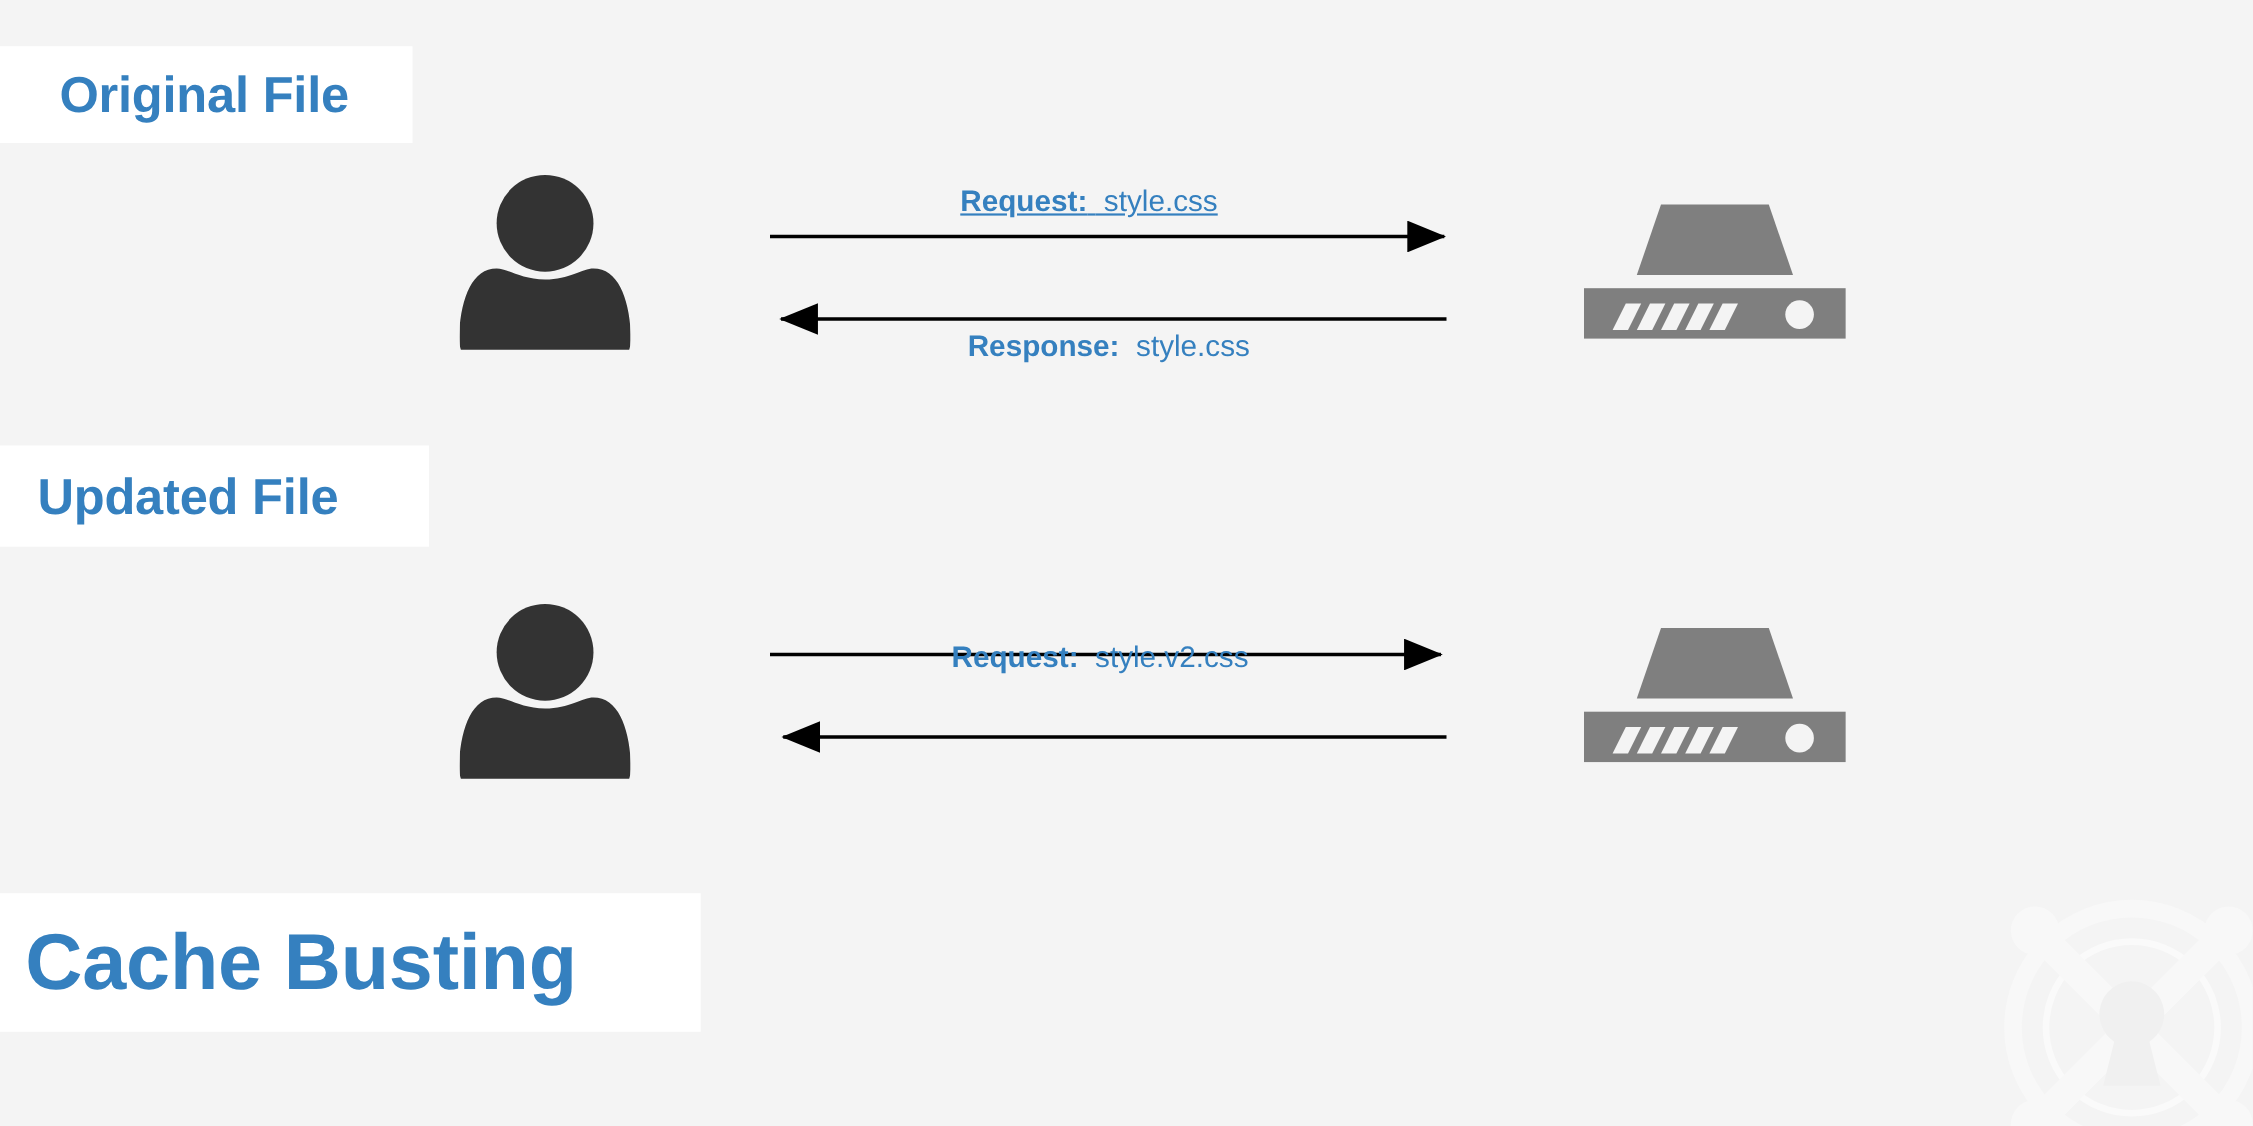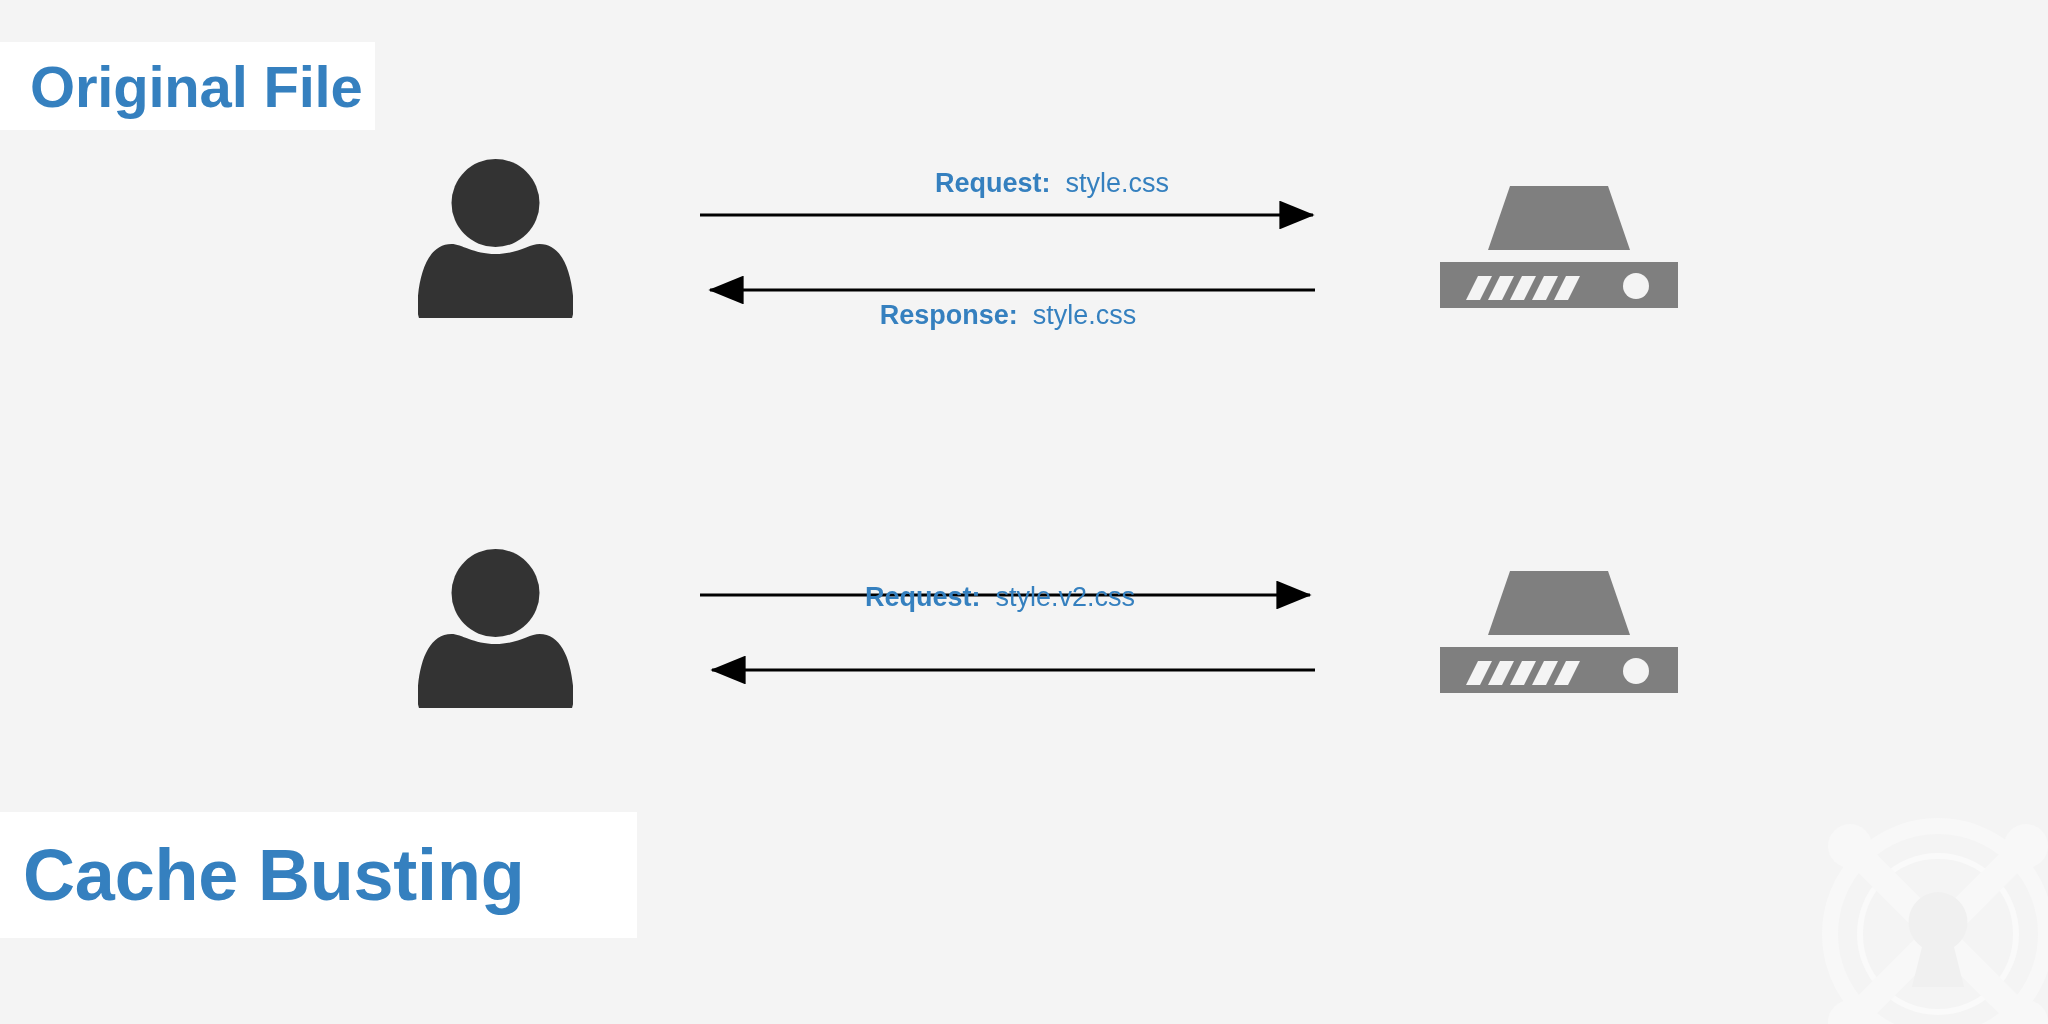--- a/index.html
+++ b/index.html
@@ -37,23 +37,23 @@
     display: flex;
     align-items: center;
     color: #3580bf;
     font-weight: bold;
     letter-spacing: -0.2px;
     white-space: nowrap;
   }
   #chip-original {
     left: 0px;  top: 42px;
     width: 375px; height: 88px;
-    padding-left: 30px;
+    padding-left: 54px;
     box-sizing: border-box;
-    font-size: 58px;
+    font-size: 46px;
   }
   #chip-updated {
     left: 0px;  top: 405px;
     width: 390px; height: 92px;
     padding-left: 34px;
     box-sizing: border-box;
     font-size: 46px;
   }
   #chip-title {
     left: 0px;  top: 812px;
@@ -114,20 +114,23 @@
       <circle cx="62" cy="238" r="22"></circle>
       <circle cx="238" cy="238" r="22"></circle>
       <path d="M150 108 a30 30 0 0 1 16 55 l10 40 h-52 l10 -40 a30 30 0 0 1 16 -55 z" fill="#f0f0f0"></path>
     </g>
   </svg>
 
   <div class="label-chip" id="chip-original">
     <span>Original File</span>
   </div>
 
+  <div class="label-chip" id="chip-updated">
+    <span>Updated File</span>
+  </div>
 
   <div class="label-chip" id="chip-title">
     <span>Cache Busting</span>
   </div>
 
   <svg class="actor" style="left:418px; top:158px; width:155px; height:160px;" viewBox="0 0 155 160">
     <g fill="#333333">
       <circle cx="77.5" cy="45" r="44"></circle>
       <path d="M77.5 96
                c 22 0 34 -10 44 -10
@@ -196,21 +199,21 @@
 
     <line x1="700" y1="215" x2="1313" y2="215" stroke="#000000" stroke-width="3.2" marker-end="url(#head-r)"></line>
 
     <line x1="1315" y1="290" x2="710" y2="290" stroke="#000000" stroke-width="3.2" marker-end="url(#head-l)"></line>
 
     <line x1="700" y1="595" x2="1310" y2="595" stroke="#000000" stroke-width="3.2" marker-end="url(#head-r)"></line>
 
     <line x1="1315" y1="670" x2="712" y2="670" stroke="#000000" stroke-width="3.2" marker-end="url(#head-l)"></line>
   </svg>
 
-  <div class="flow-label" style="left:1052px; top:168px;">
+  <div class="flow-label" style="left:990px; top:168px;text-decoration:underline;">
     <span class="k">Request:</span>
     <span class="v" style="white-space: pre;"> style.css</span>
   </div>
 
   <div class="flow-label" style="left:1008px; top:300px;">
     <span class="k">Response:</span>
     <span class="v" style="white-space: pre;"> style.css</span>
   </div>
 
   <div class="flow-label" style="left:1000px; top:582px;">

